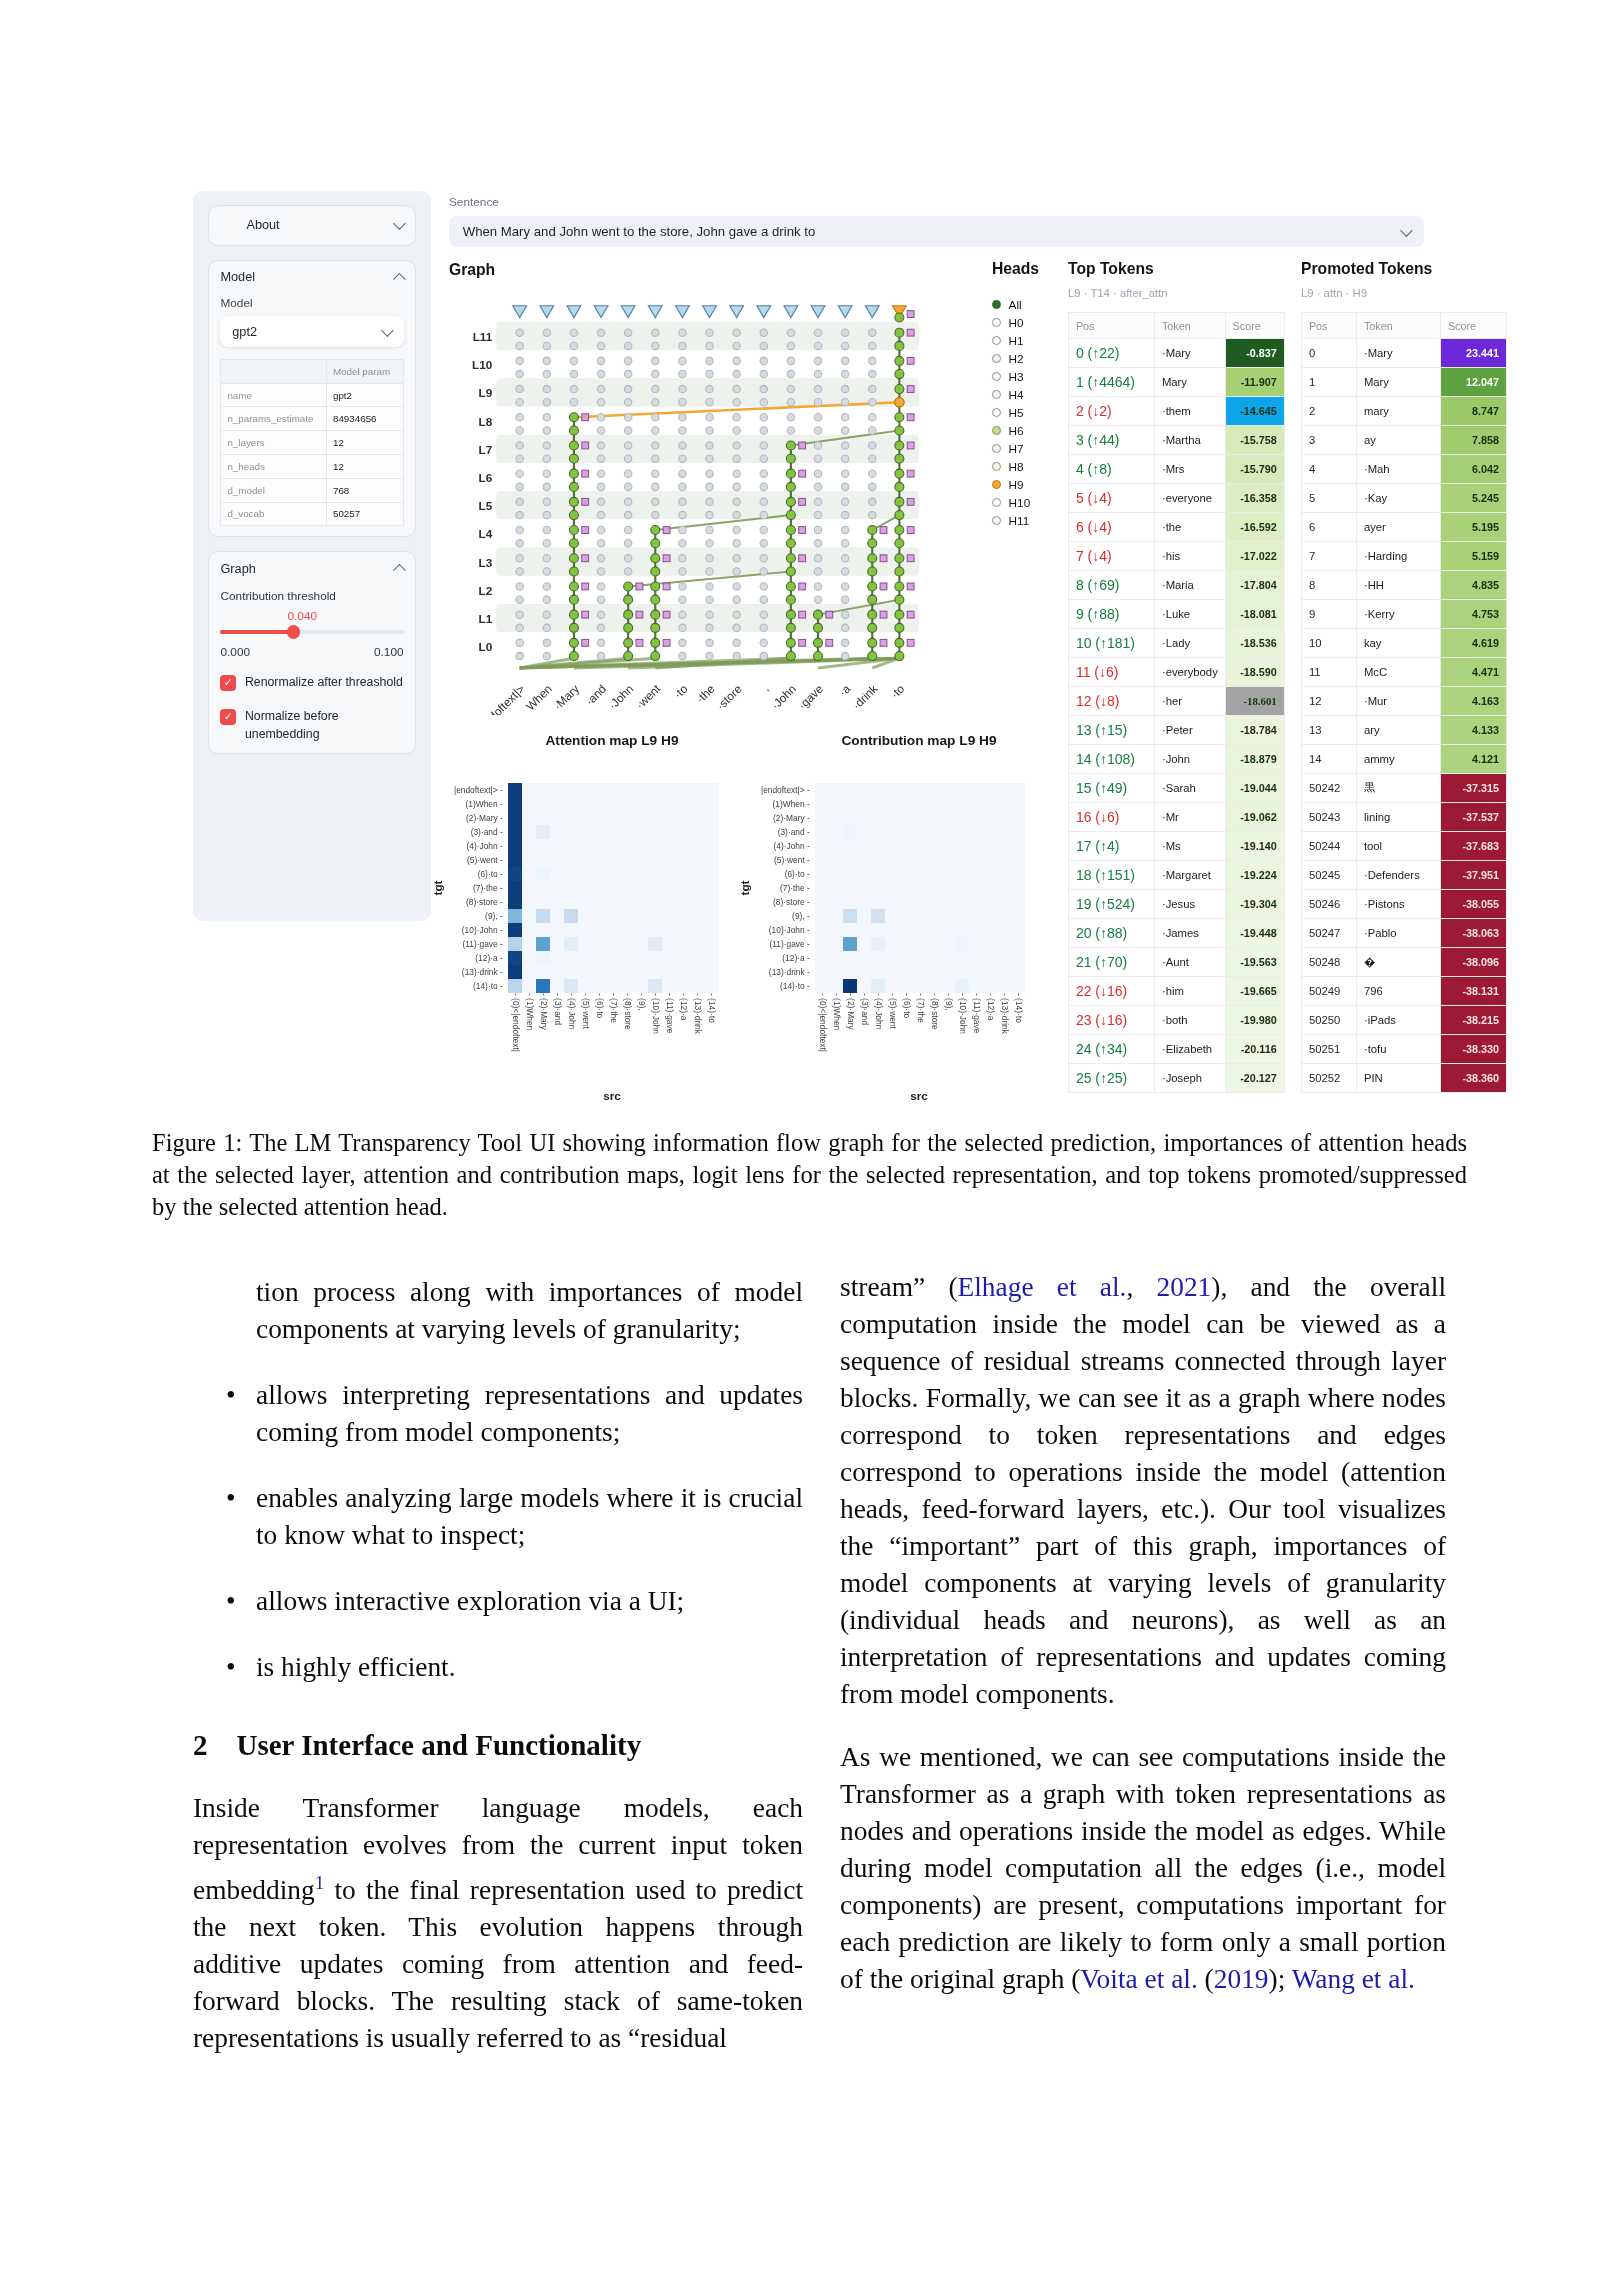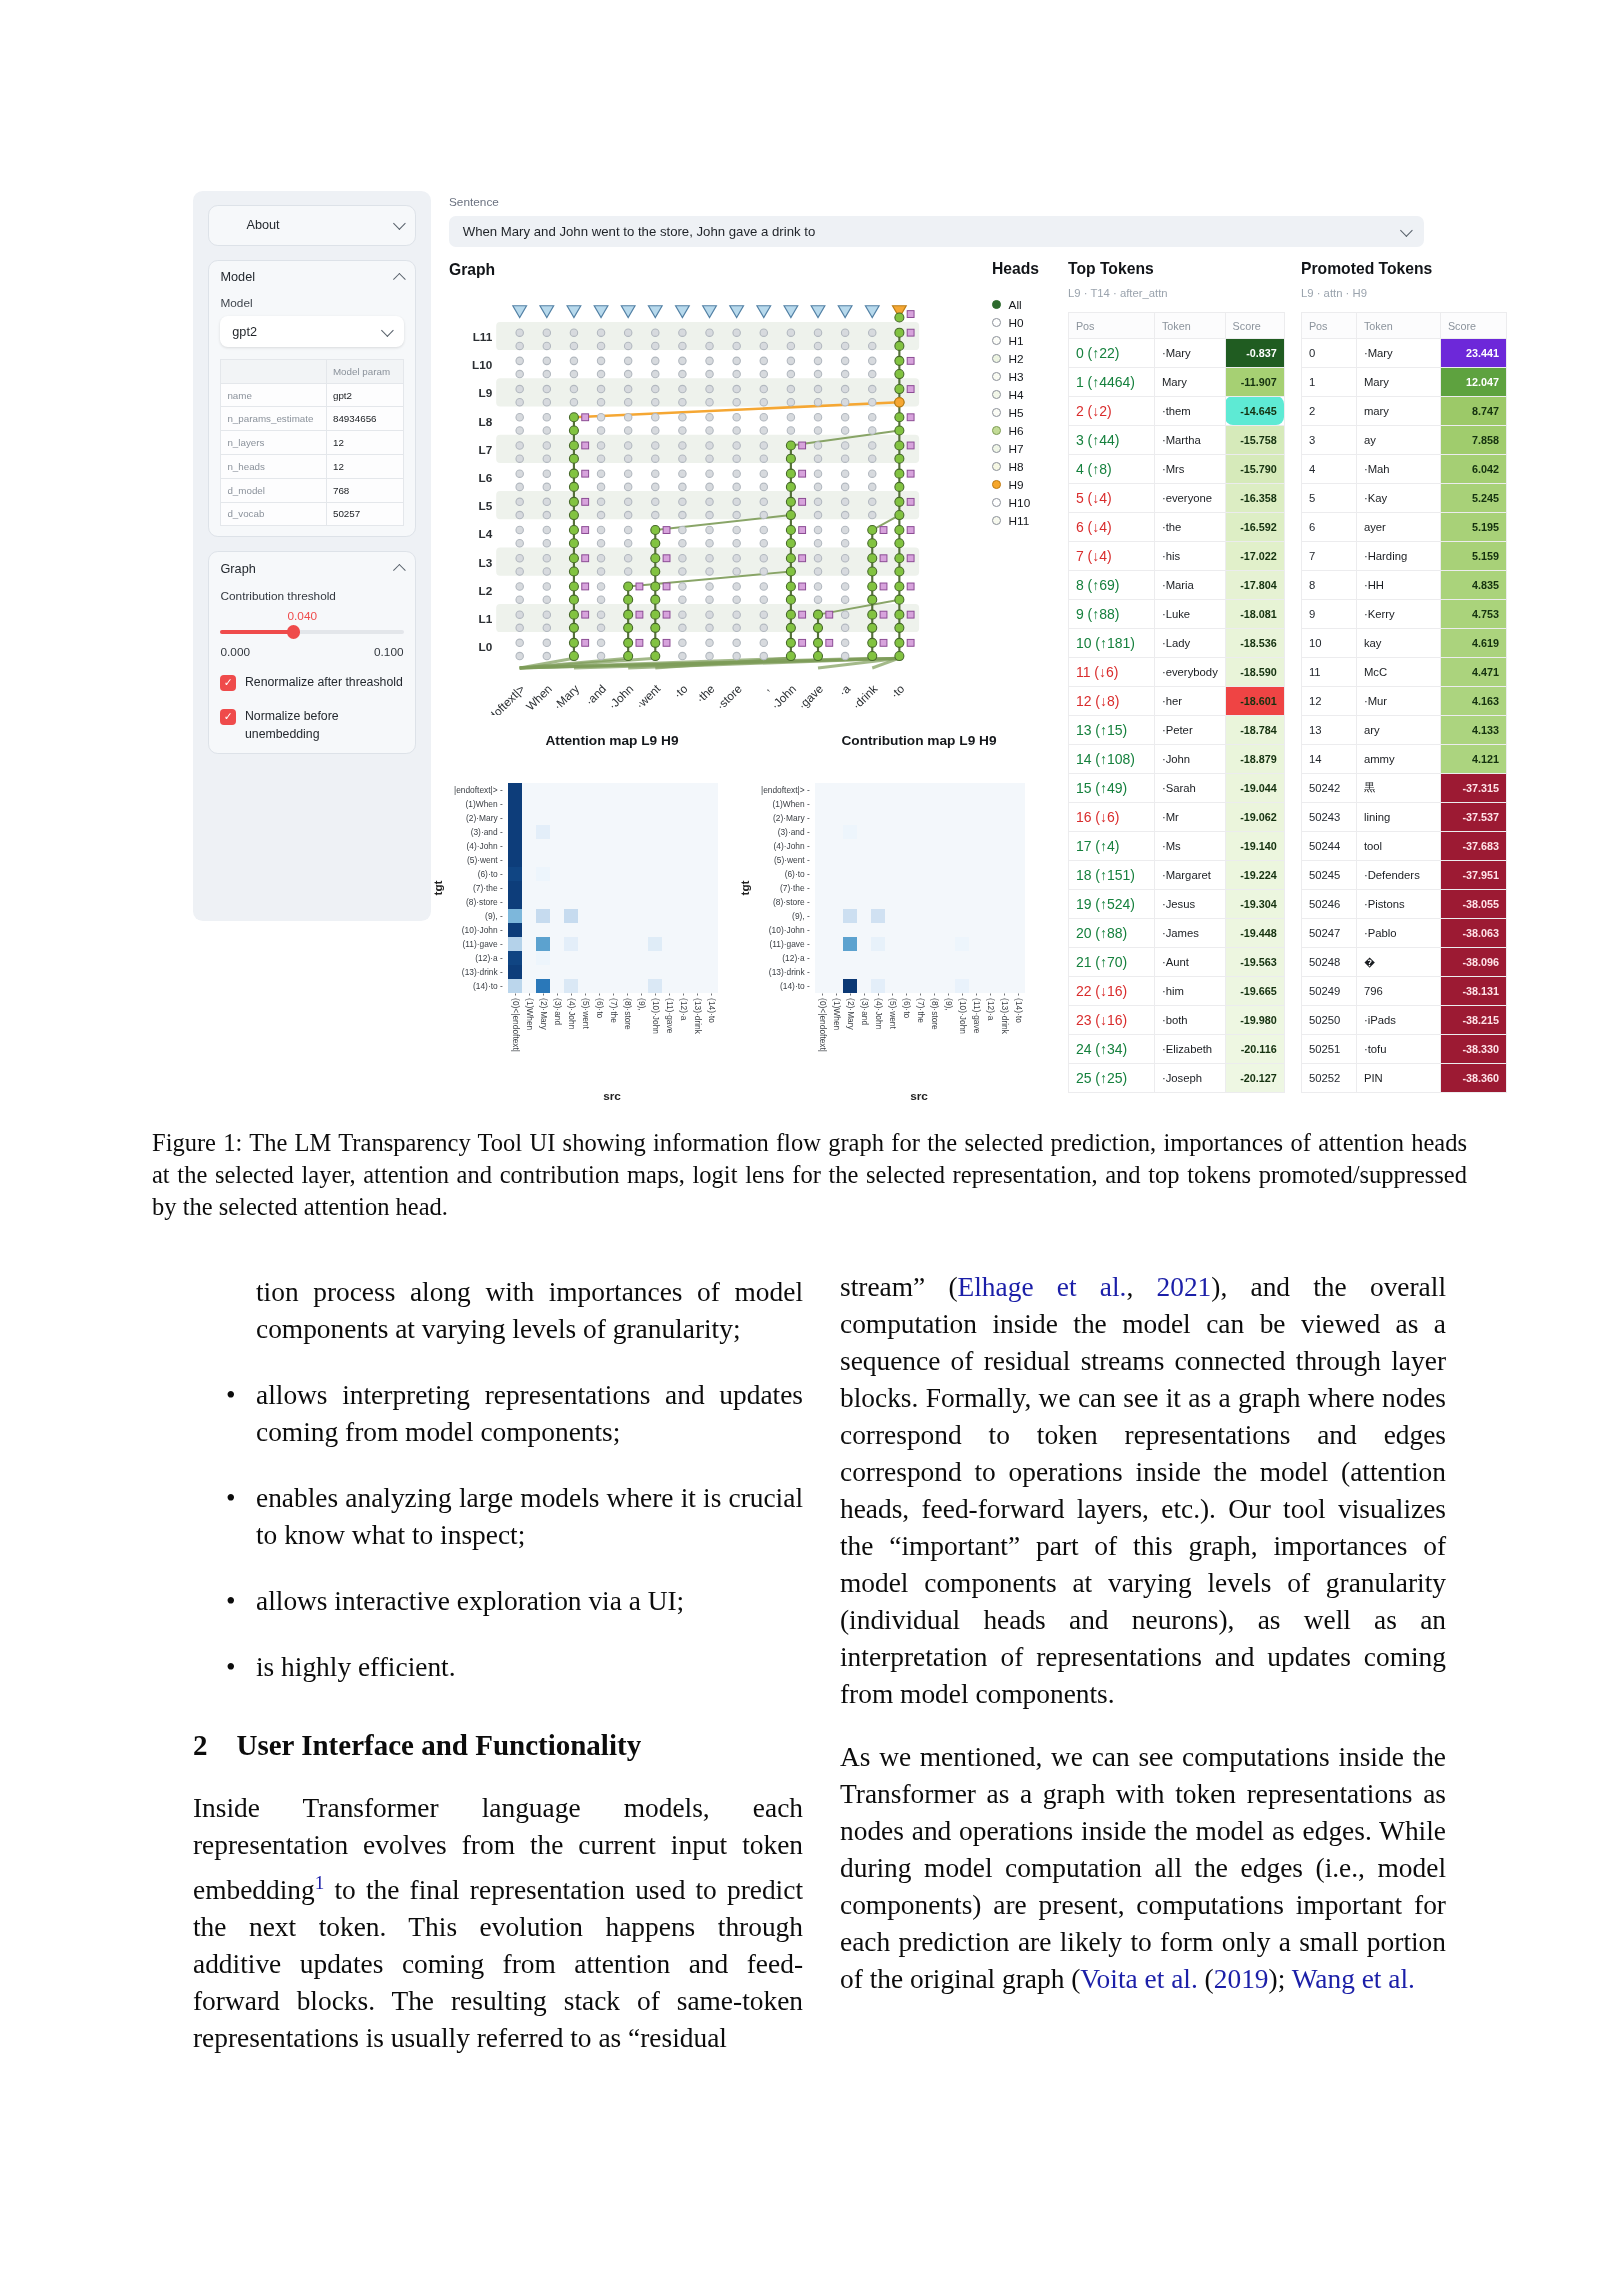--- a/index.html
+++ b/index.html
@@ -1268,21 +1268,21 @@
               <td class="td-score" style="background: rgb(32, 92, 33); color: rgb(255, 255, 255);">-0.837</td>
             </tr>
             <tr>
               <td class="td-pos up">1 (↑4464)</td>
               <td>Mary</td>
               <td class="td-score" style="background: rgb(166, 208, 115); color: rgb(20, 49, 15);">-11.907</td>
             </tr>
             <tr>
               <td class="td-pos down">2 (↓2)</td>
               <td>·them</td>
-              <td class="td-score" style="background: #5eead4; color: rgb(20, 49, 15); border-radius: 8px;">-14.645</td>
+              <td class="td-score" style="background: #0ea5e9; color: rgb(20, 49, 15);">-14.645</td>
             </tr>
             <tr>
               <td class="td-pos up">3 (↑44)</td>
               <td>·Martha</td>
               <td class="td-score" style="background: rgb(214, 234, 186); color: rgb(20, 49, 15);">-15.758</td>
             </tr>
             <tr>
               <td class="td-pos up">4 (↑8)</td>
               <td>·Mrs</td>
               <td class="td-score" style="background: rgb(214, 234, 186); color: rgb(20, 49, 15);">-15.790</td>
@@ -1318,21 +1318,21 @@
               <td class="td-score" style="background: rgb(233, 244, 217); color: rgb(20, 49, 15);">-18.536</td>
             </tr>
             <tr>
               <td class="td-pos down">11 (↓6)</td>
               <td>·everybody</td>
               <td class="td-score" style="background: rgb(233, 244, 217); color: rgb(20, 49, 15);">-18.590</td>
             </tr>
             <tr>
               <td class="td-pos down">12 (↓8)</td>
               <td>·her</td>
-              <td class="td-score" style="background: #ef4444; color: rgb(20, 49, 15);">-18.601</td>
+              <td class="td-score" style="background: #a3a3a3; color: rgb(20, 49, 15); font-family: Liberation Serif, serif;">-18.601</td>
             </tr>
             <tr>
               <td class="td-pos up">13 (↑15)</td>
               <td>·Peter</td>
               <td class="td-score" style="background: rgb(234, 245, 219); color: rgb(20, 49, 15);">-18.784</td>
             </tr>
             <tr>
               <td class="td-pos up">14 (↑108)</td>
               <td>·John</td>
               <td class="td-score" style="background: rgb(234, 245, 219); color: rgb(20, 49, 15);">-18.879</td>

